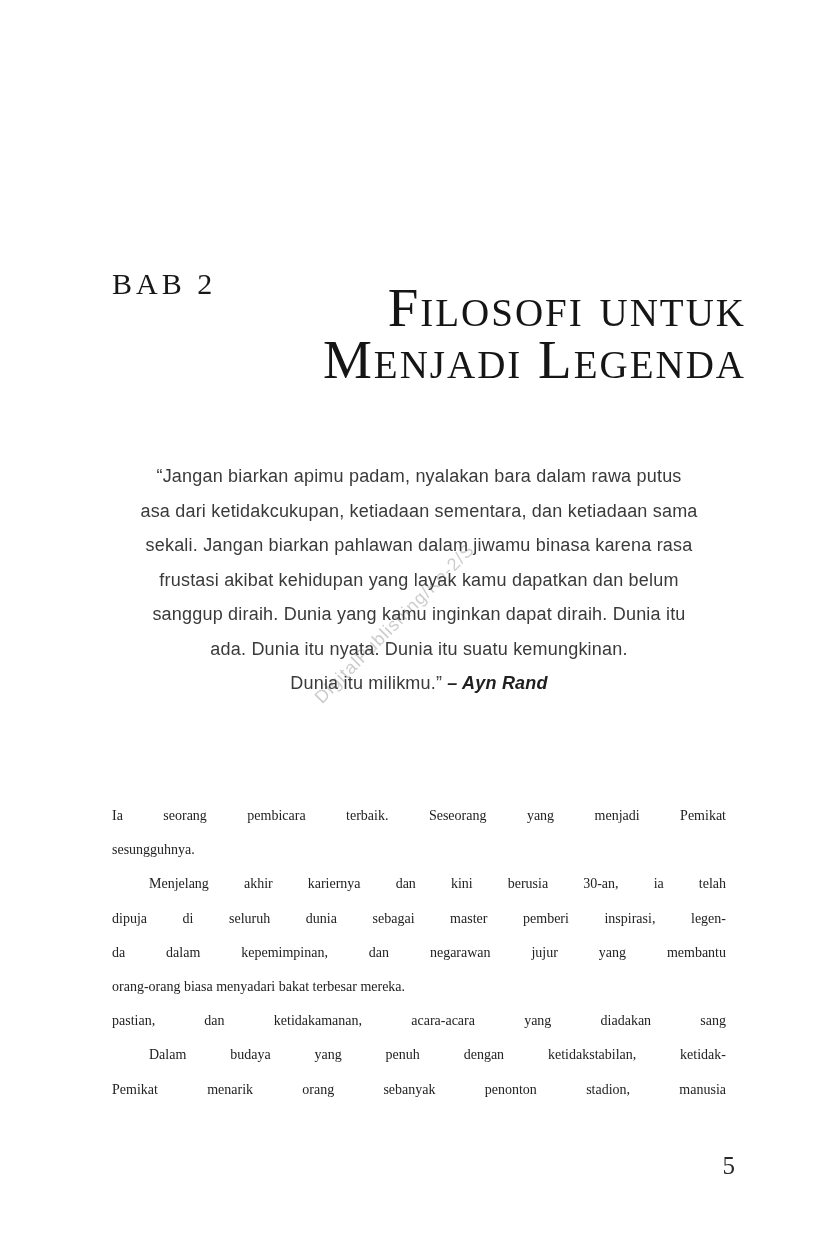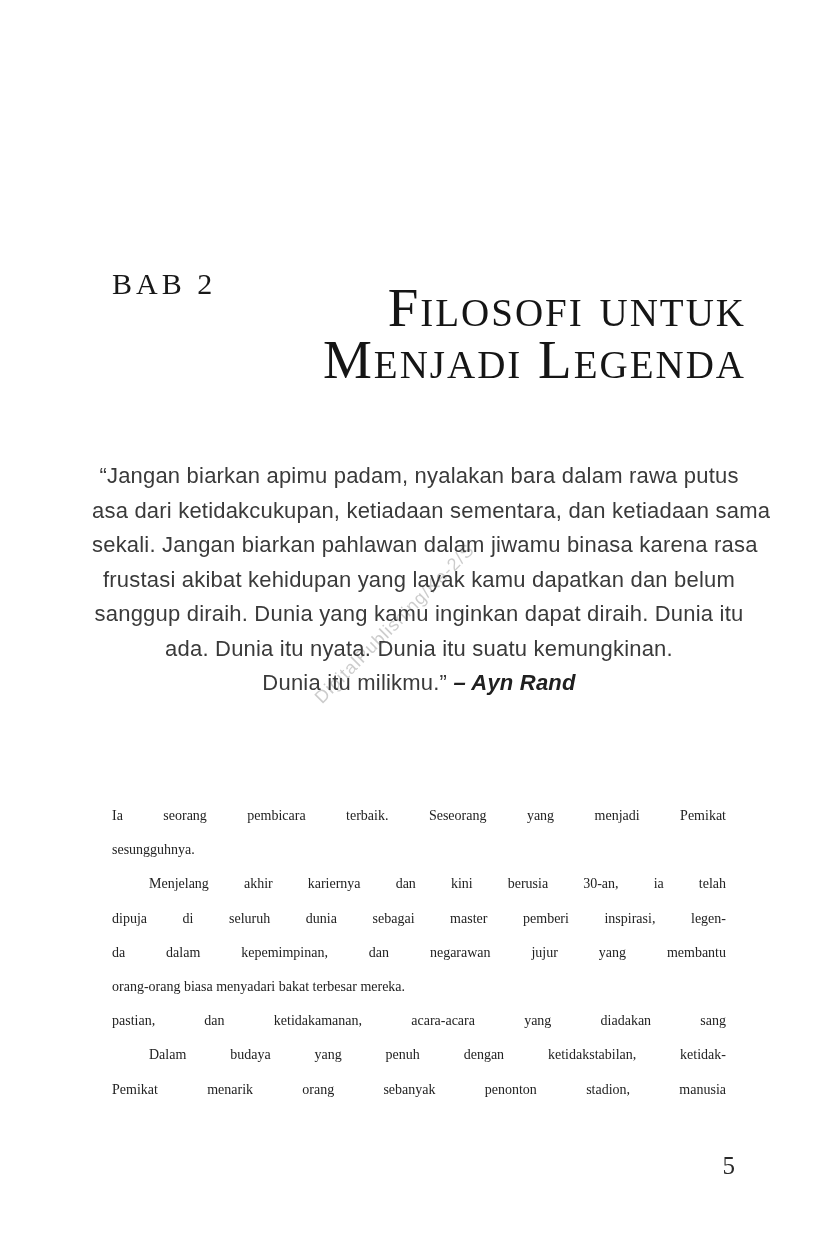--- a/index.html
+++ b/index.html
@@ -46,21 +46,21 @@
     letter-spacing: 2px;
     color: #151515;
   }
   .quote {
     position: absolute;
     top: 459px;
     left: -20px;
     width: calc(100% + 40px);
     text-align: center;
     font-family: "Liberation Sans", sans-serif;
-    font-size: 22px;
+    font-size: 18px;
     line-height: 34.5px;
     color: #3a3a3a;
     letter-spacing: 0.2px;
   }
   .quote .qline {
     white-space: nowrap;
   }
   .quote .attribution {
     font-weight: bold;
     color: #202020;

